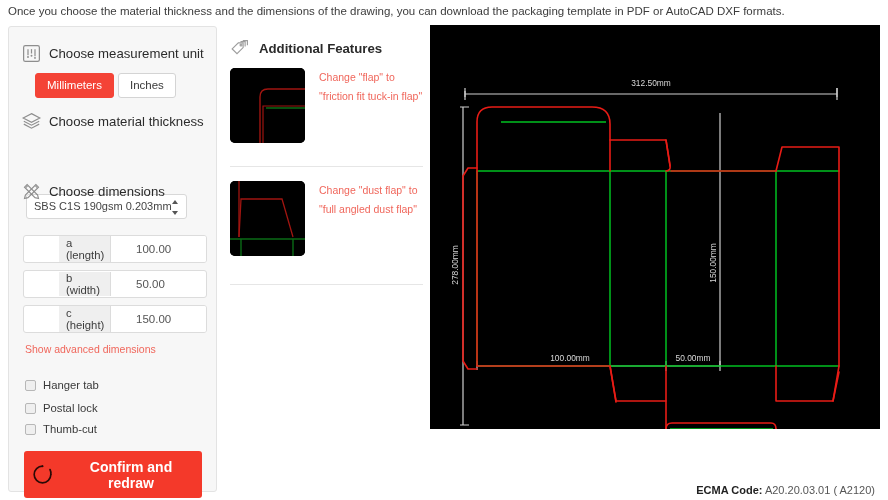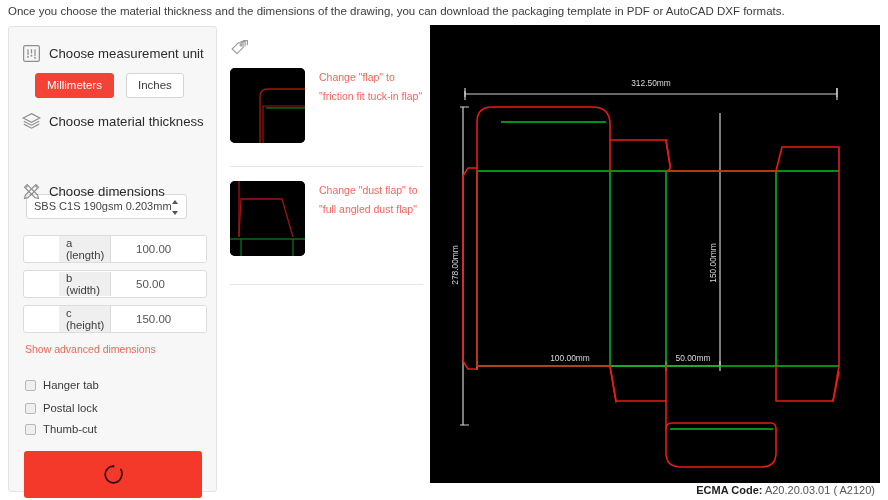--- a/index.html
+++ b/index.html
@@ -26,21 +26,21 @@
     display: flex; align-items: center; gap: 7px;
     font-size: 13.2px; font-weight: normal; color: #2b2b2b;
   }
   .sec-icon { width: 21px; height: 21px; flex: 0 0 21px; opacity: .72; }
   .sec-icon svg { display: block; width: 21px; height: 21px; }
 
   .head-unit { position: absolute; left: 12px; top: 16px; }
   .head-mat  { position: absolute; left: 12px; top: 84px; }
   .head-dim  { position: absolute; left: 12px; top: 154px; }
 
-  .unit-btns { position: absolute; left: 26px; top: 46px; display: flex; gap: 12px; }
+  .unit-btns { position: absolute; left: 26px; top: 46px; display: flex; gap: 4px; }
   .ubtn {
     font-size: 11.5px; padding: 5px 11px; border-radius: 3px;
     border: 1px solid #d4d4d4; background: #fff; color: #3a3a3a; cursor: pointer;
     font-family: "Liberation Sans", sans-serif; line-height: 1.1;
   }
   .ubtn.active { background: #f44336; border-color: #f44336; color: #fff; }
 
   .mat-select {
     position: absolute; left: 17px; top: 138px; width: 161px; height: 25px;
     border: 1px solid #d8d8d8; border-radius: 3px; background: #fff;
@@ -111,21 +111,21 @@
     border-radius: 5px; overflow: hidden; cursor: pointer;
   }
   .feat-thumb svg { display: block; width: 75px; height: 75px; }
   .feat-text { font-size: 10.5px; color: #f0675c; line-height: 1.85; cursor: pointer; }
   .feat-div { position: absolute; left: 0; width: 193px; height: 1px; background: #e6e6e6; }
   .feat-div.d1 { top: 140px; }
   .feat-div.d2 { top: 258px; }
 
   
   .canvas-wrap {
-    position: absolute; left: 430px; top: 25px; width: 450px; height: 458px;
+    position: absolute; left: 430px; top: 25px; width: 450px; height: 404px;
     background: #000000; overflow: hidden;
   }
   .canvas-wrap svg { display: block; width: 450px; height: 458px; }
   .ecma {
     position: absolute; left: 430px; top: 484px; width: 450px;
     text-align: right; font-size: 11px; color: #555; padding-right: 5px;
   }
   .ecma b { color: #222; }
 </style>
 </head>
@@ -220,33 +220,35 @@
     </label>
 
     <button class="confirm-btn">
       <span class="redraw-ico">
         <svg viewBox="0 0 24 24" fill="none" stroke="#2a0a06" stroke-width="1.6" stroke-linecap="round">
           <path d="M20 12 A8 8 0 1 1 12 4"></path>
           <path d="M12 4 L12 4.2"></path>
           <path d="M19.2 7.2 A8 8 0 0 1 20 12"></path>
         </svg>
       </span>
+      <span>Confirm and redraw</span>
     </button>
   </div>
 
   <div class="features">
     <div class="feat-head">
       <span class="sec-icon">
         <svg viewBox="0 0 24 24" fill="none" stroke="#777" stroke-width="1.3">
           <path d="M2.5 12.5 L9.5 5.5 L15 5.5 L15 11 L8 18 Z"></path>
           <circle cx="12.6" cy="8" r="1.1"></circle>
           <path d="M12 4.2 L17.3 4.2 L17.3 9.6"></path>
           <path d="M14.6 3 L19.9 3 L19.9 8.4"></path>
         </svg>
       </span>
+      <span>Additional Features</span>
     </div>
 
     <div class="feat-item f1">
       <span class="feat-thumb">
         <svg viewBox="0 0 75 75">
           <rect width="75" height="75" fill="#000"></rect>
           <path d="M30 75 L30 29 Q30 21 38 21 L75 21" fill="none" stroke="#a01510" stroke-width="1.4"></path>
           <path d="M33 75 L33 38 L75 38" fill="none" stroke="#a01510" stroke-width="1.2"></path>
           <path d="M36 40 L75 40" fill="none" stroke="#0a6b16" stroke-width="1.4"></path>
         </svg>

